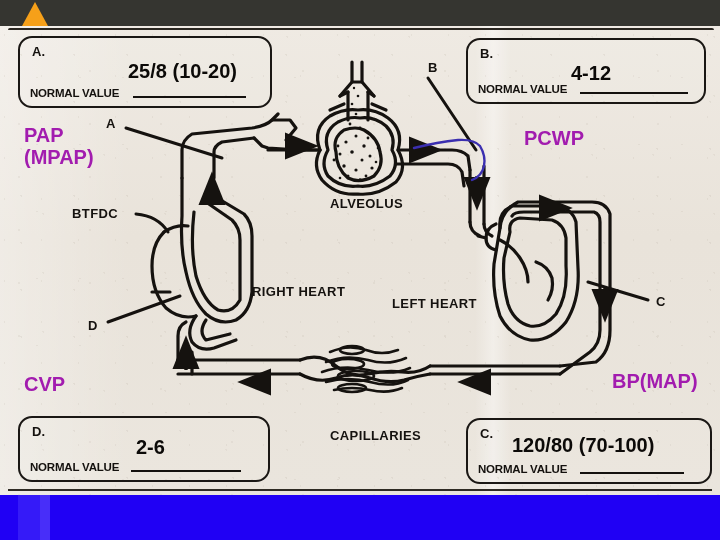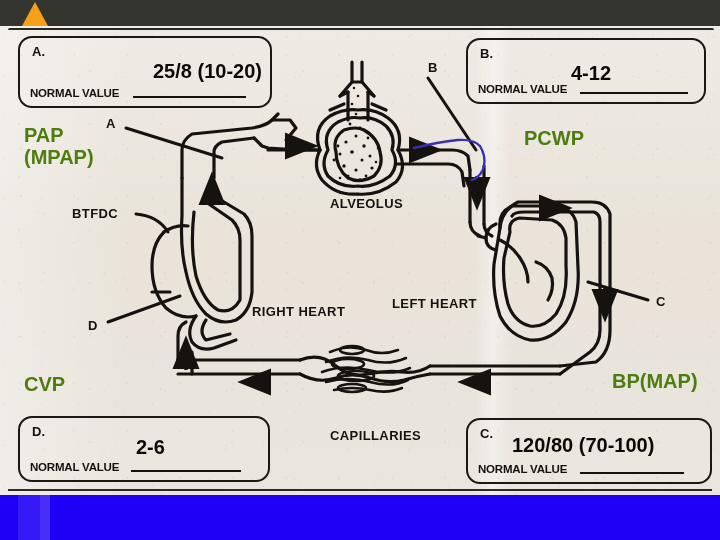--- a/index.html
+++ b/index.html
@@ -129,21 +129,21 @@
     font-weight: bold;
     color: #0c0a08;
     white-space: nowrap;
   }
 
   
   .param {
     position: absolute;
     font-size: 20px;
     font-weight: bold;
-    color: #4d7c0f;
+    color: #a21caf;
     line-height: 1.12;
     white-space: pre-line;
   }
 
   
   .dia-label {
     position: absolute;
     font-size: 13px;
     font-weight: bold;
     color: #15120f;
@@ -318,41 +318,41 @@
       <line x1="108" y1="322" x2="180" y2="296"></line>
       <path d="M136,214 Q158,216 168,232"></path>
     </g>
 
     <g stroke="#3b2fb0" stroke-width="2.4" fill="none" stroke-linecap="round">
       <path d="M414,148 Q438,142 458,140 Q474,139 480,146 Q486,156 484,166 Q482,176 472,180"></path>
     </g>
   </svg>
 
   <div class="dia-label" style="left:330px; top:196px;">ALVEOLUS</div>
-  <div class="dia-label" style="left:252px; top:284px;margin-top:20px;">RIGHT HEART</div>
+  <div class="dia-label" style="left:252px; top:284px;">RIGHT HEART</div>
   <div class="dia-label" style="left:392px; top:296px;">LEFT HEART</div>
   <div class="dia-label" style="left:330px; top:428px;">CAPILLARIES</div>
   <div class="dia-label" style="left:72px; top:206px;">BTFDC</div>
 
   <div class="ptr-letter" style="left:106px; top:116px;">A</div>
   <div class="ptr-letter" style="left:428px; top:60px;">B</div>
   <div class="ptr-letter" style="left:656px; top:294px;">C</div>
   <div class="ptr-letter" style="left:88px; top:318px;">D</div>
 
   <div class="param" style="left:24px; top:124px;">PAP
 (MPAP)</div>
   <div class="param" style="left:524px; top:127px;">PCWP</div>
   <div class="param" style="left:24px; top:360px;margin-top:13px;">CVP</div>
   <div class="param" style="left:612px; top:370px;text-align:center;">BP(MAP)</div>
 
   <div class="nv-box" style="left:18px; top:36px; width:250px; height:68px;">
     <div class="nv-letter">A.</div>
     <div class="nv-label">NORMAL VALUE</div>
     <div class="nv-rule" style="left:113px; width:113px;"></div>
-    <div class="nv-value" style="left:108px; top:22px;margin-left:25px;">25/8 (10-20)</div>
+    <div class="nv-value" style="left:108px; top:22px;">25/8 (10-20)</div>
   </div>
 
   <div class="nv-box" style="left:466px; top:38px; width:236px; height:62px;">
     <div class="nv-letter">B.</div>
     <div class="nv-label">NORMAL VALUE</div>
     <div class="nv-rule" style="left:112px; width:108px;"></div>
     <div class="nv-value" style="left:103px; top:22px;">4-12</div>
   </div>
 
   <div class="nv-box" style="left:466px; top:418px; width:242px; height:62px;">

